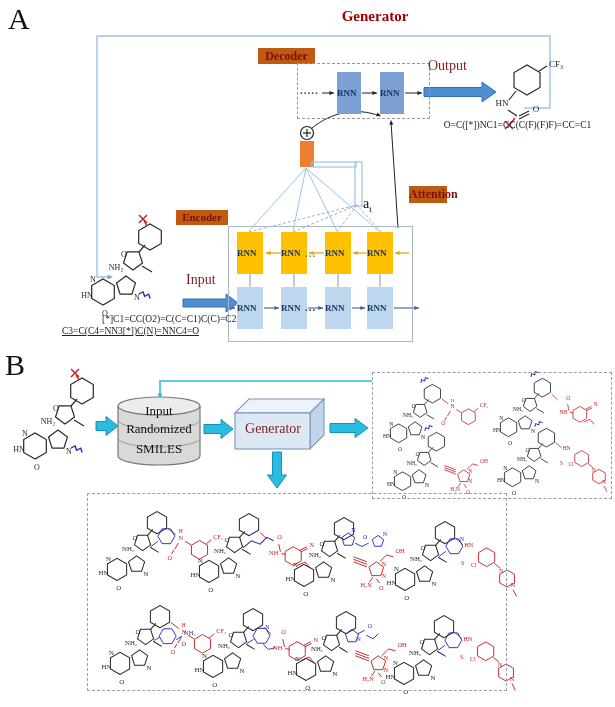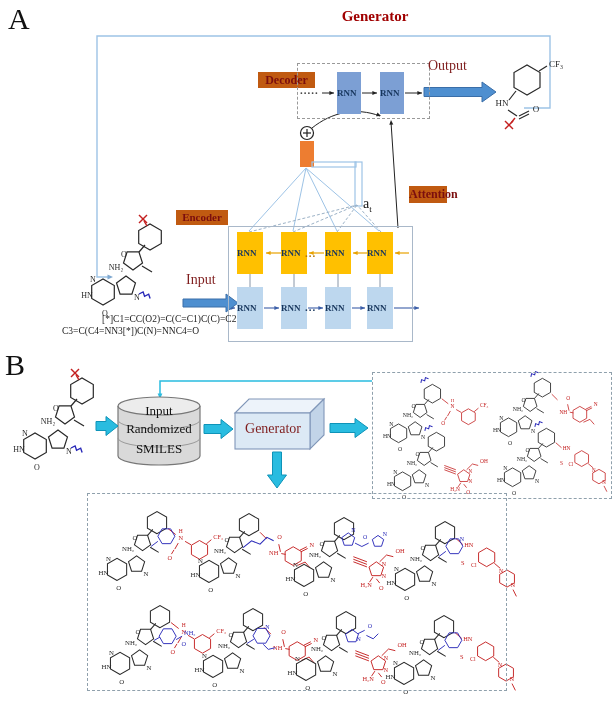--- a/index.html
+++ b/index.html
@@ -467,27 +467,28 @@
           <line x1="100" y1="36" x2="104" y2="44" stroke="#C42020" stroke-width="1.1" fill="none"></line>
           <line x1="13" y1="-3" x2="21" y2="-9" stroke="#2828B8" stroke-width="1.1" fill="none"></line>
           <polygon points="41.0,-15.0 36.0,-6.3 26.0,-6.3 21.0,-15.0 26.0,-23.7 36.0,-23.7" fill="none" stroke="#2828B8" stroke-width="1.1"></polygon>
         </g>
       </g>
     </svg>
 
   <div class="abs panel-letter" style="left:8px;top:2px;">A</div>
   <div class="abs title" style="left:295px;top:8px;width:160px;">Generator</div>
 
-  <div class="abs olab" style="left:258px;top:48px;width:57px;height:16px;line-height:16px;margin-top:24px;">Decoder</div>
+  <div class="abs olab" style="left:258px;top:48px;width:57px;height:16px;line-height:16px;">Decoder</div>
   <div class="abs dashedbox" style="left:297px;top:63px;width:131px;height:54px;border-color:#999;"></div>
   <div class="abs ell" style="left:300px;top:84px;color:#444;">.....</div>
   <div class="abs rnn rnn-dec" style="left:337px;top:72px;">RNN</div>
   <div class="abs rnn rnn-dec" style="left:380px;top:72px;">RNN</div>
 
   <div class="abs bigword" style="left:428px;top:58px;">Output</div>
+  <div class="abs smiles" style="left:425px;top:120px;width:185px;text-align:center;">O=C([*])NC1=CC(C(F)(F)F)=CC=C1</div>
 
   <div class="abs" style="left:363px;top:188px;font-size:14px;color:#111;margin-top:8px;"><span>a</span><sub style="font-size:9px;">t</sub></div>
   <div class="abs olab" style="left:409px;top:186px;width:38px;height:17px;line-height:17px;">Attention</div>
 
   <div class="abs olab" style="left:176px;top:210px;width:52px;height:15px;line-height:15px;font-size:11px;text-align:center;">Encoder</div>
   <div class="abs" style="left:228px;top:226px;width:183px;height:114px;border:1px solid #A9B8C9;"></div>
 
   <div class="abs rnn rnn-top" style="left:237px;top:232px;">RNN</div>
   <div class="abs rnn rnn-top" style="left:281px;top:232px;">RNN</div>
   <div class="abs rnn rnn-top" style="left:325px;top:232px;">RNN</div>
@@ -495,21 +496,21 @@
   <div class="abs ell" style="left:305px;top:247px;color:#B87700;">...</div>
 
   <div class="abs rnn rnn-bot" style="left:237px;top:287px;">RNN</div>
   <div class="abs rnn rnn-bot" style="left:281px;top:287px;">RNN</div>
   <div class="abs rnn rnn-bot" style="left:325px;top:287px;">RNN</div>
   <div class="abs rnn rnn-bot" style="left:367px;top:287px;">RNN</div>
   <div class="abs ell" style="left:305px;top:301px;color:#17365D;">...</div>
 
   <div class="abs bigword" style="left:186px;top:272px;">Input</div>
   <div class="abs smiles" style="left:62px;top:314px;padding-left:40px;">[*]C1=CC(O2)=C(C=C1)C(C)=C2</div>
-  <div class="abs smiles" style="left:62px;top:326px;">C3=C(C4=NN3[*])C(N)=NNC4=O</div>
+  <div class="abs smiles" style="left:62px;top:326px;text-decoration:underline;">C3=C(C4=NN3[*])C(N)=NNC4=O</div>
 
   <div class="abs panel-letter" style="left:5px;top:348px;">B</div>
   <div class="abs cylword" style="left:119px;top:403px;width:80px;">Input</div>
   <div class="abs cylword" style="left:119px;top:421px;width:80px;">Randomized</div>
   <div class="abs cylword" style="left:119px;top:441px;width:80px;">SMILES</div>
   <div class="abs bigword" style="left:238px;top:421px;width:70px;text-align:center;">Generator</div>
 
   <div class="abs dashedbox" style="left:372px;top:372px;width:238px;height:125px;"></div>
   <div class="abs dashedbox" style="left:87px;top:493px;width:418px;height:196px;"></div>
 </div>

